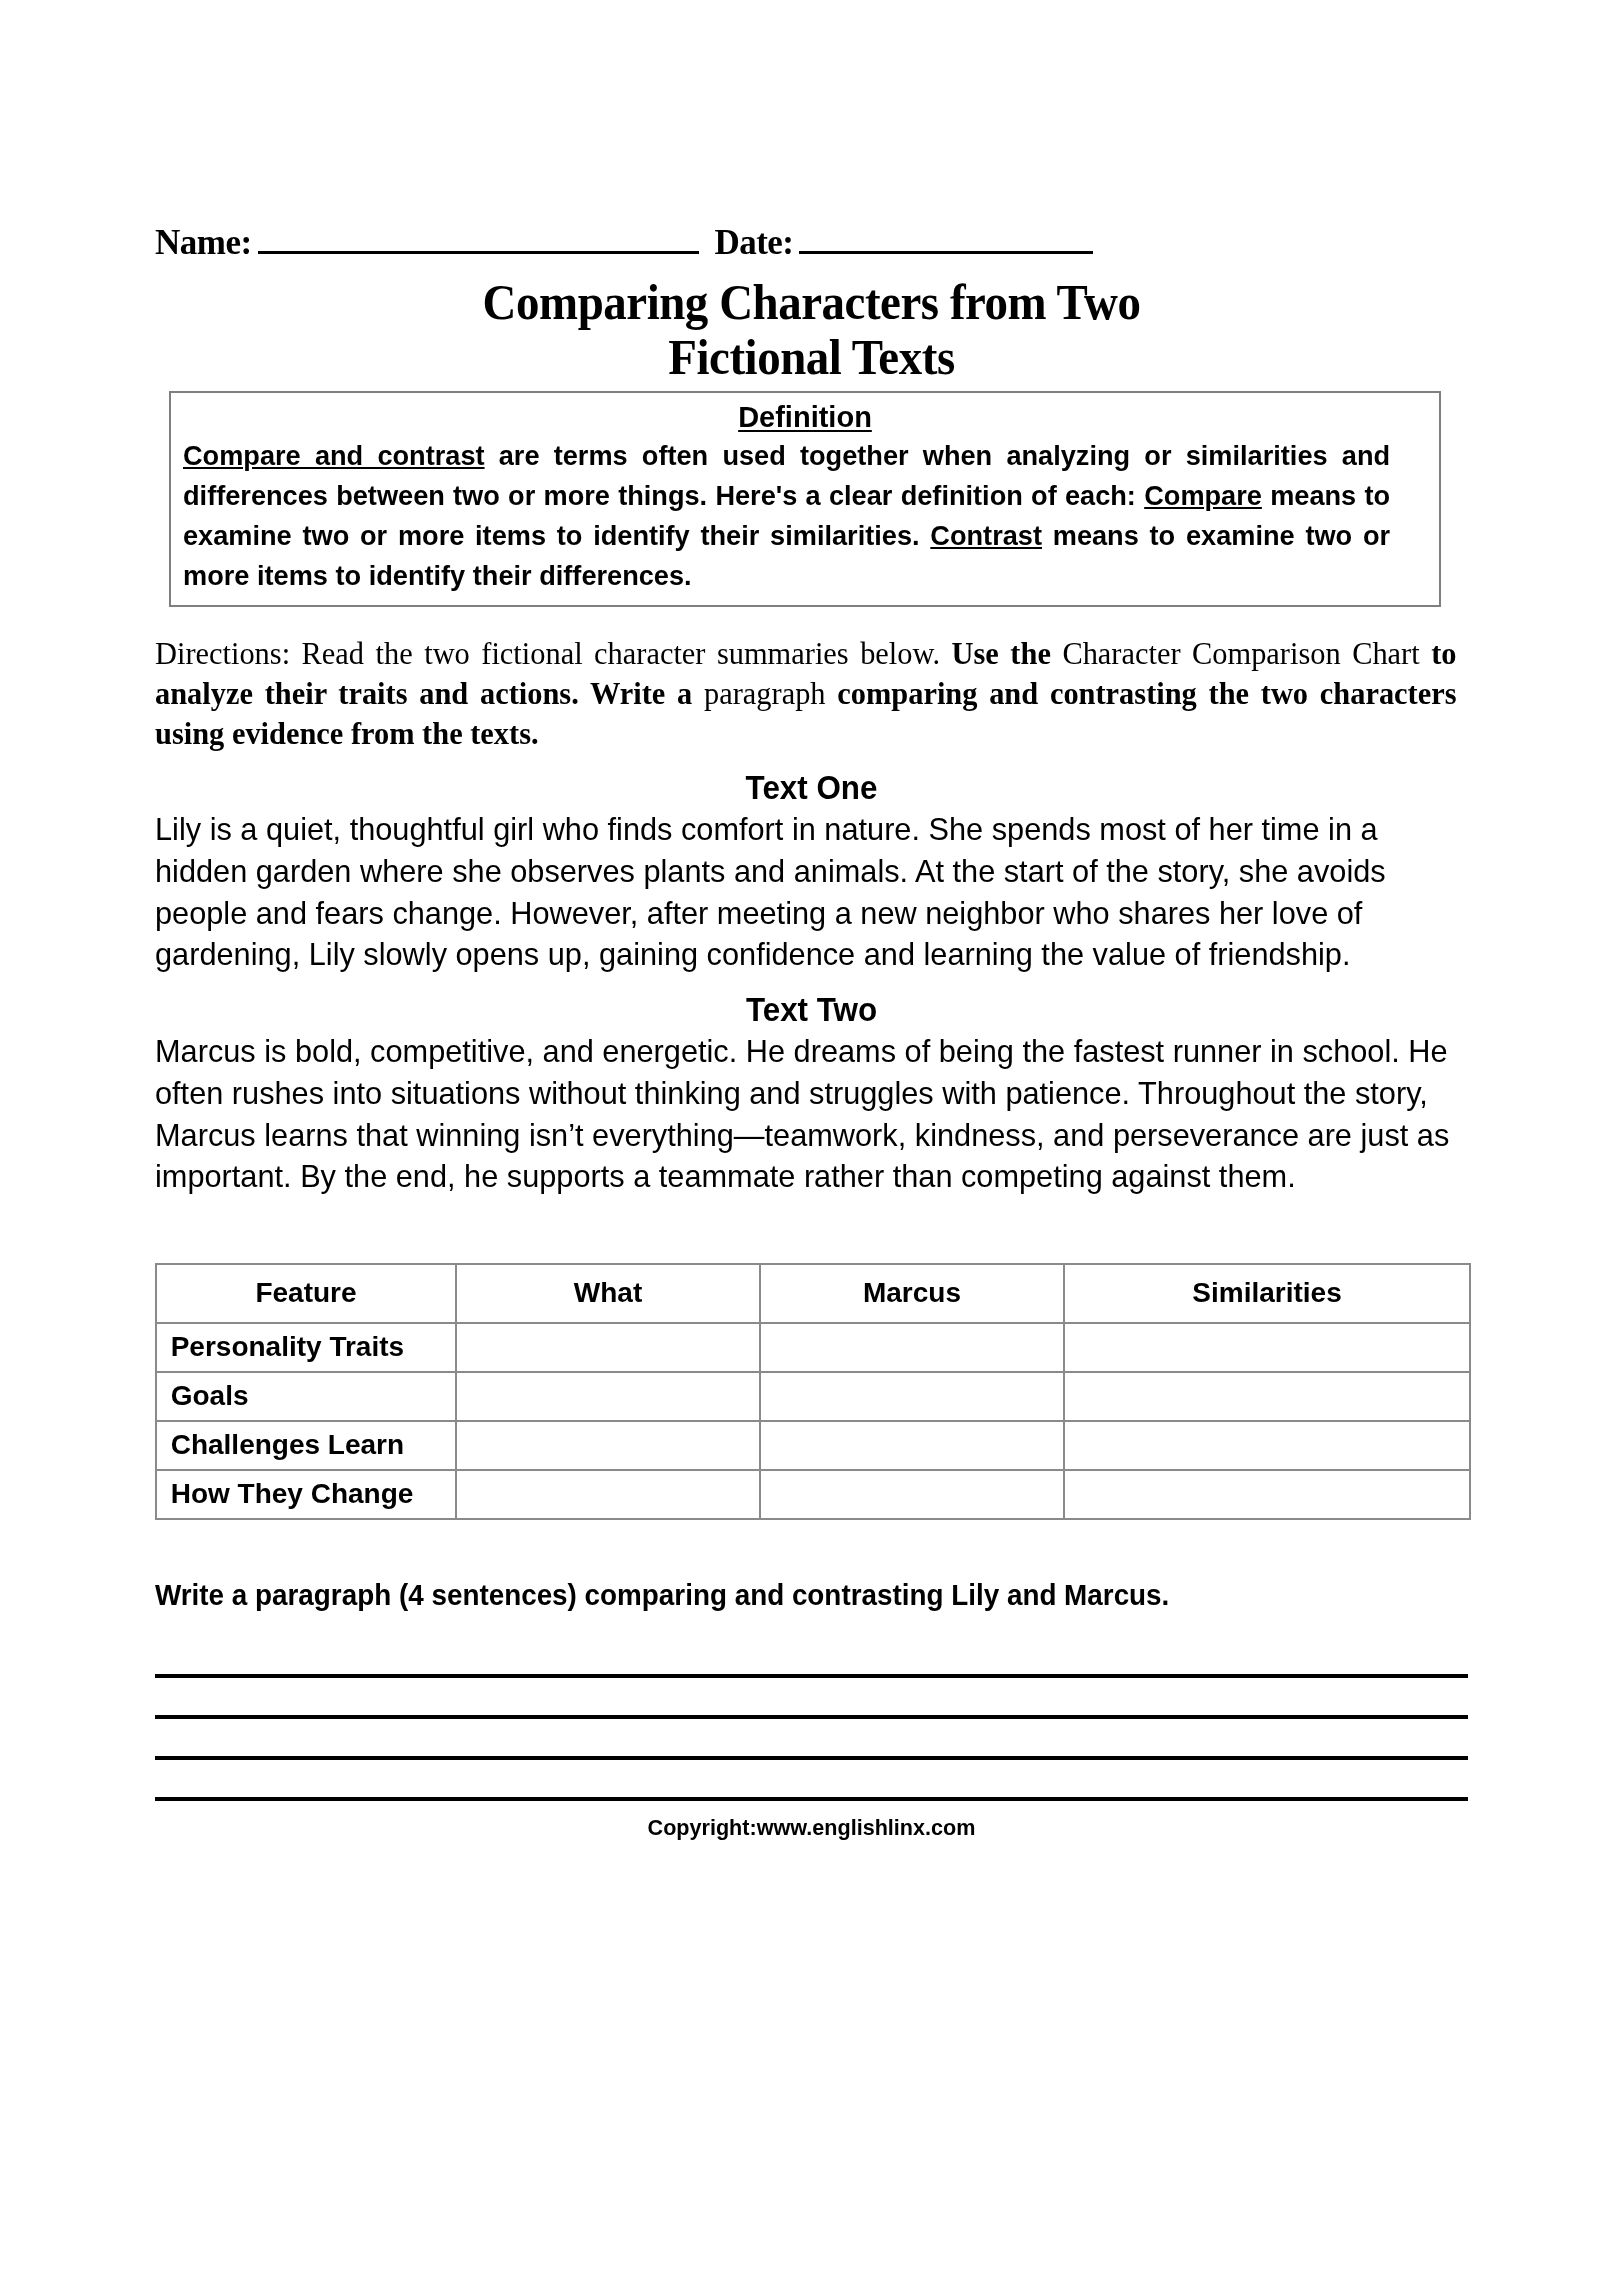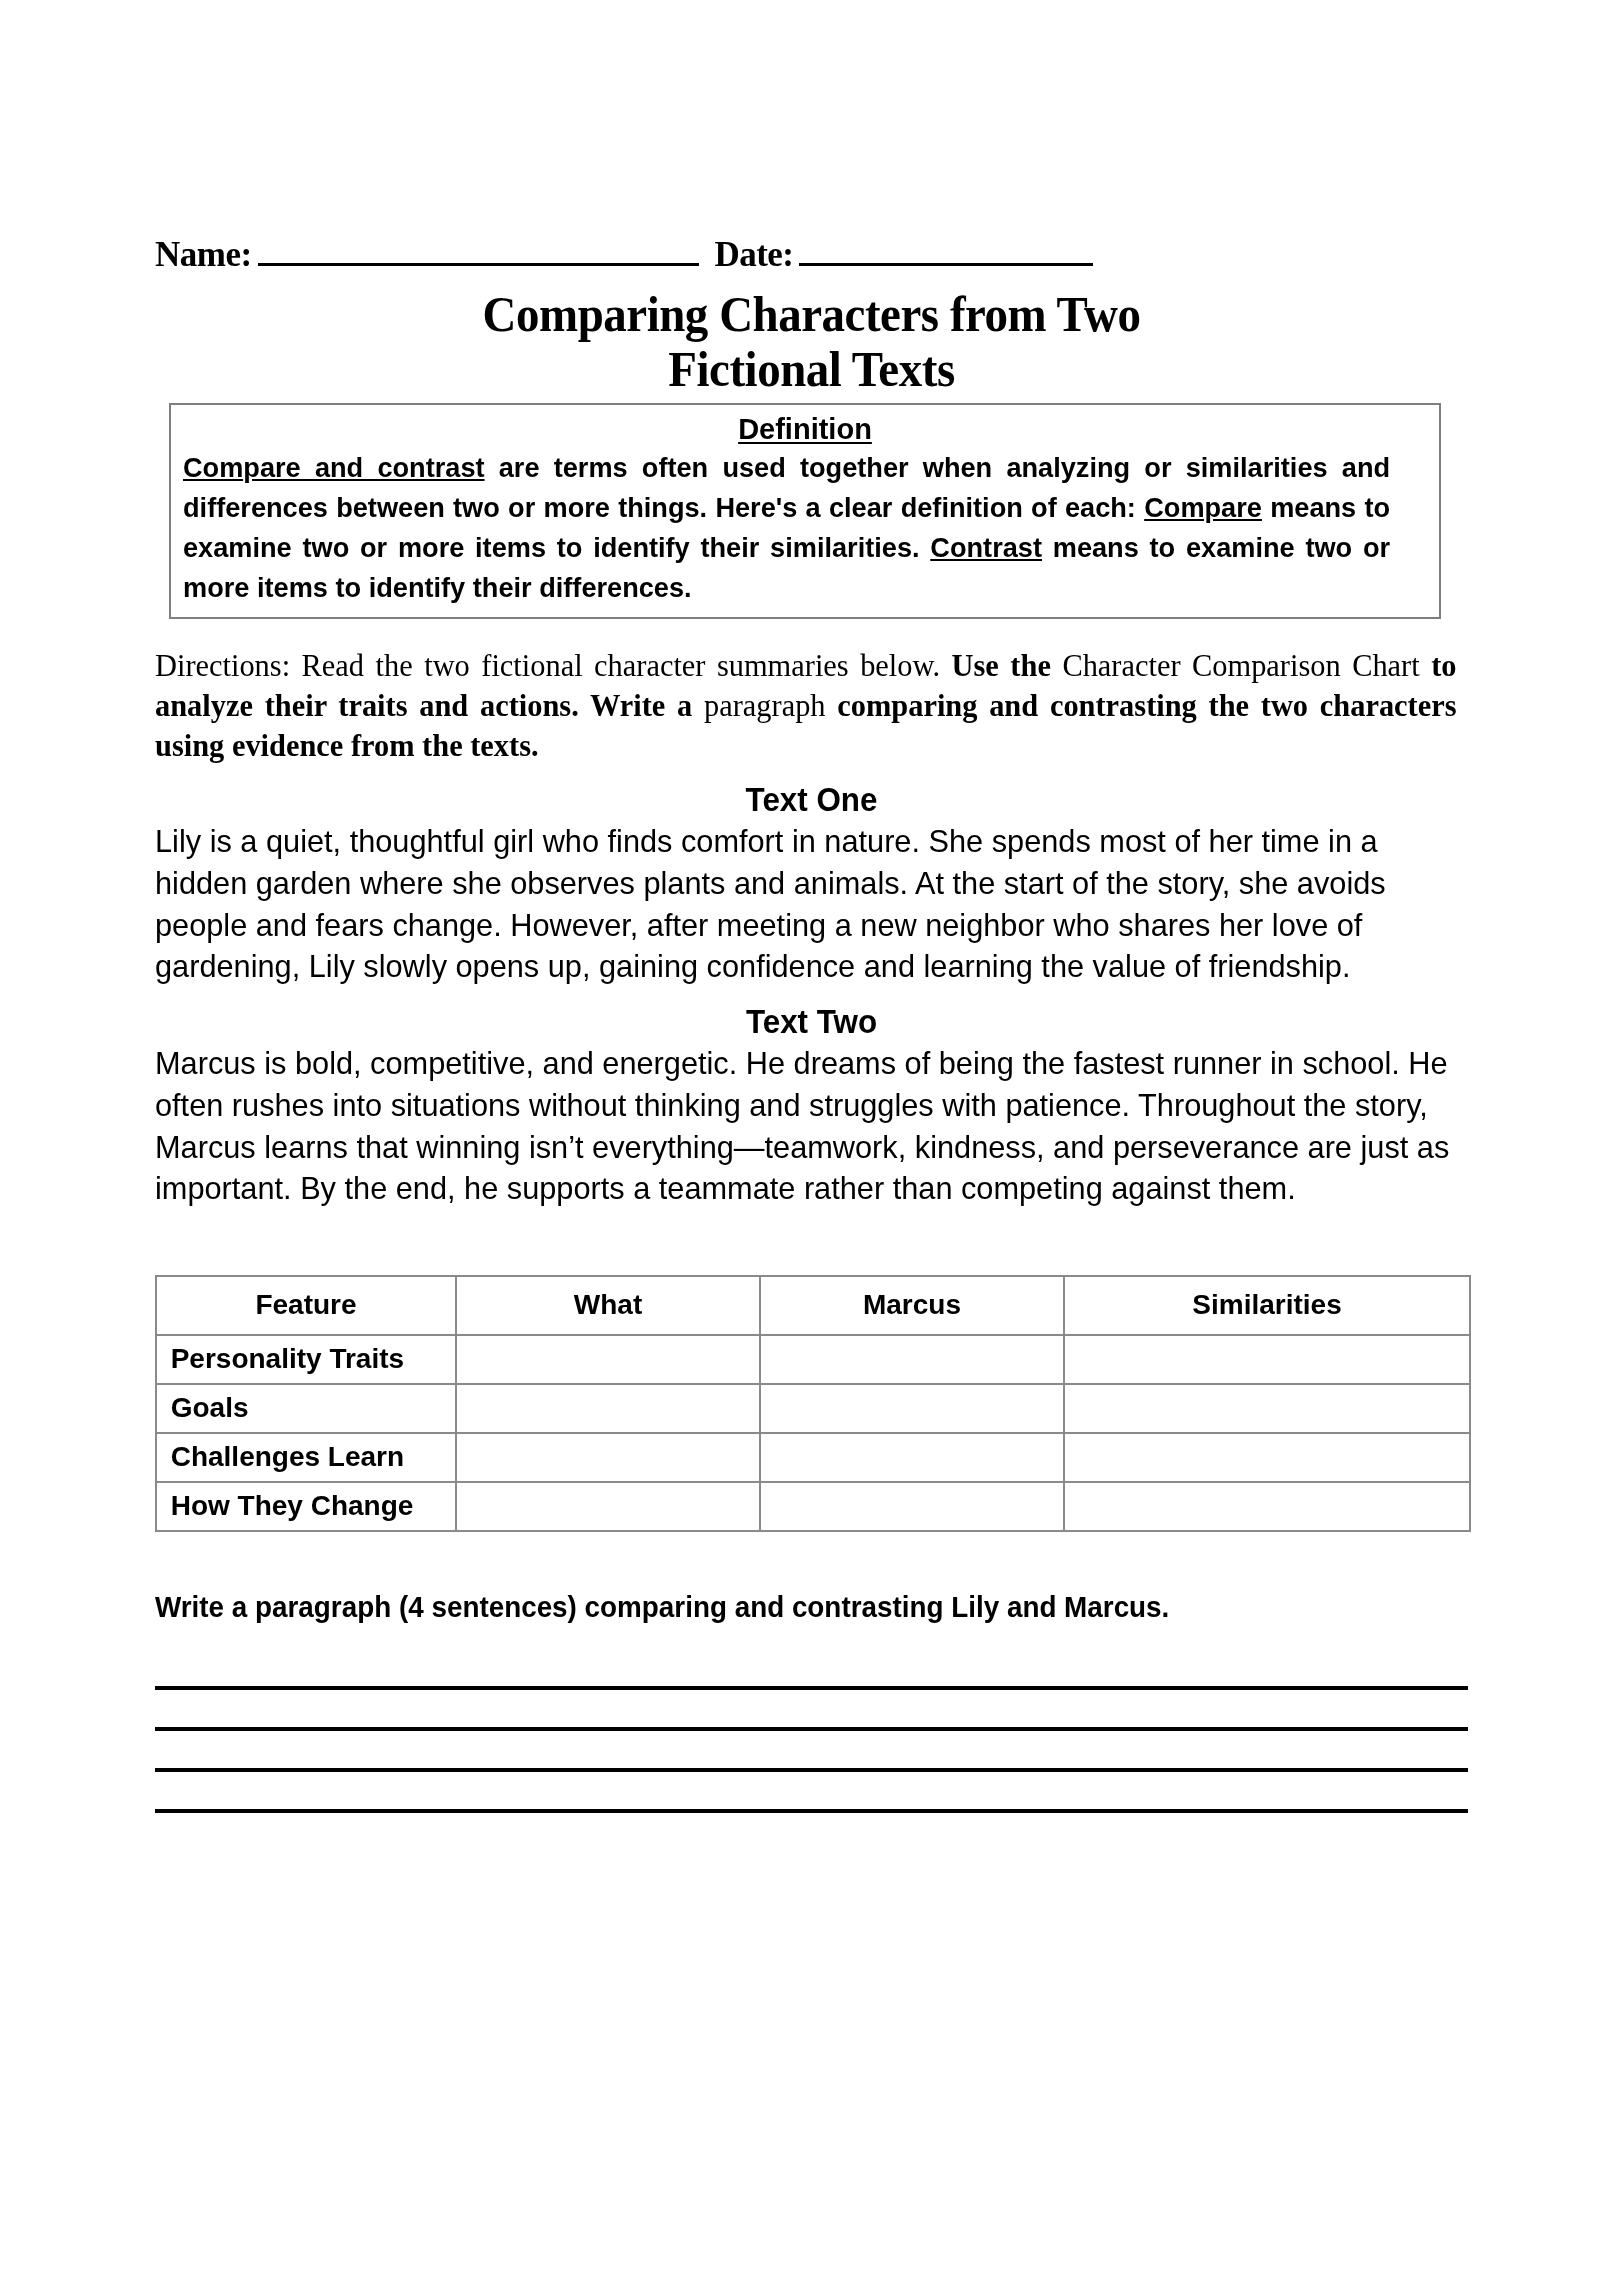--- a/index.html
+++ b/index.html
@@ -20,21 +20,21 @@
     width: 1621px;
     height: 2293px;
     box-sizing: border-box;
     padding: 0;
     overflow: hidden;
   }
 
   .content {
     position: absolute;
     left: 155px;
-    top: 12px;
+    top: 0;
     width: 1313px;
   }
 
   
   .namedate {
     display: flex;
     align-items: baseline;
     margin-top: 223px;
     font-family: "Liberation Serif", serif;
     font-weight: bold;
@@ -261,16 +261,17 @@
 
     <div class="write-prompt">Write a paragraph (4 sentences) comparing and contrasting Lily and Marcus.</div>
 
     <div class="lines">
       <div class="wline"></div>
       <div class="wline"></div>
       <div class="wline"></div>
       <div class="wline"></div>
     </div>
 
+    <div class="footer">Copyright:www.englishlinx.com</div>
 
   </div>
 </div>
 
 
 </body></html>

